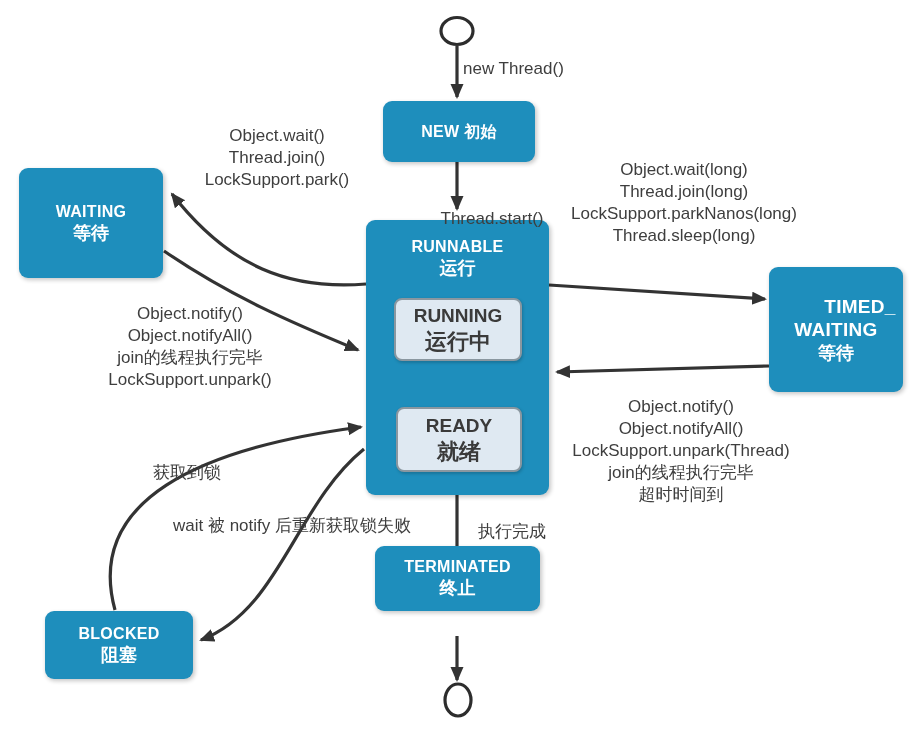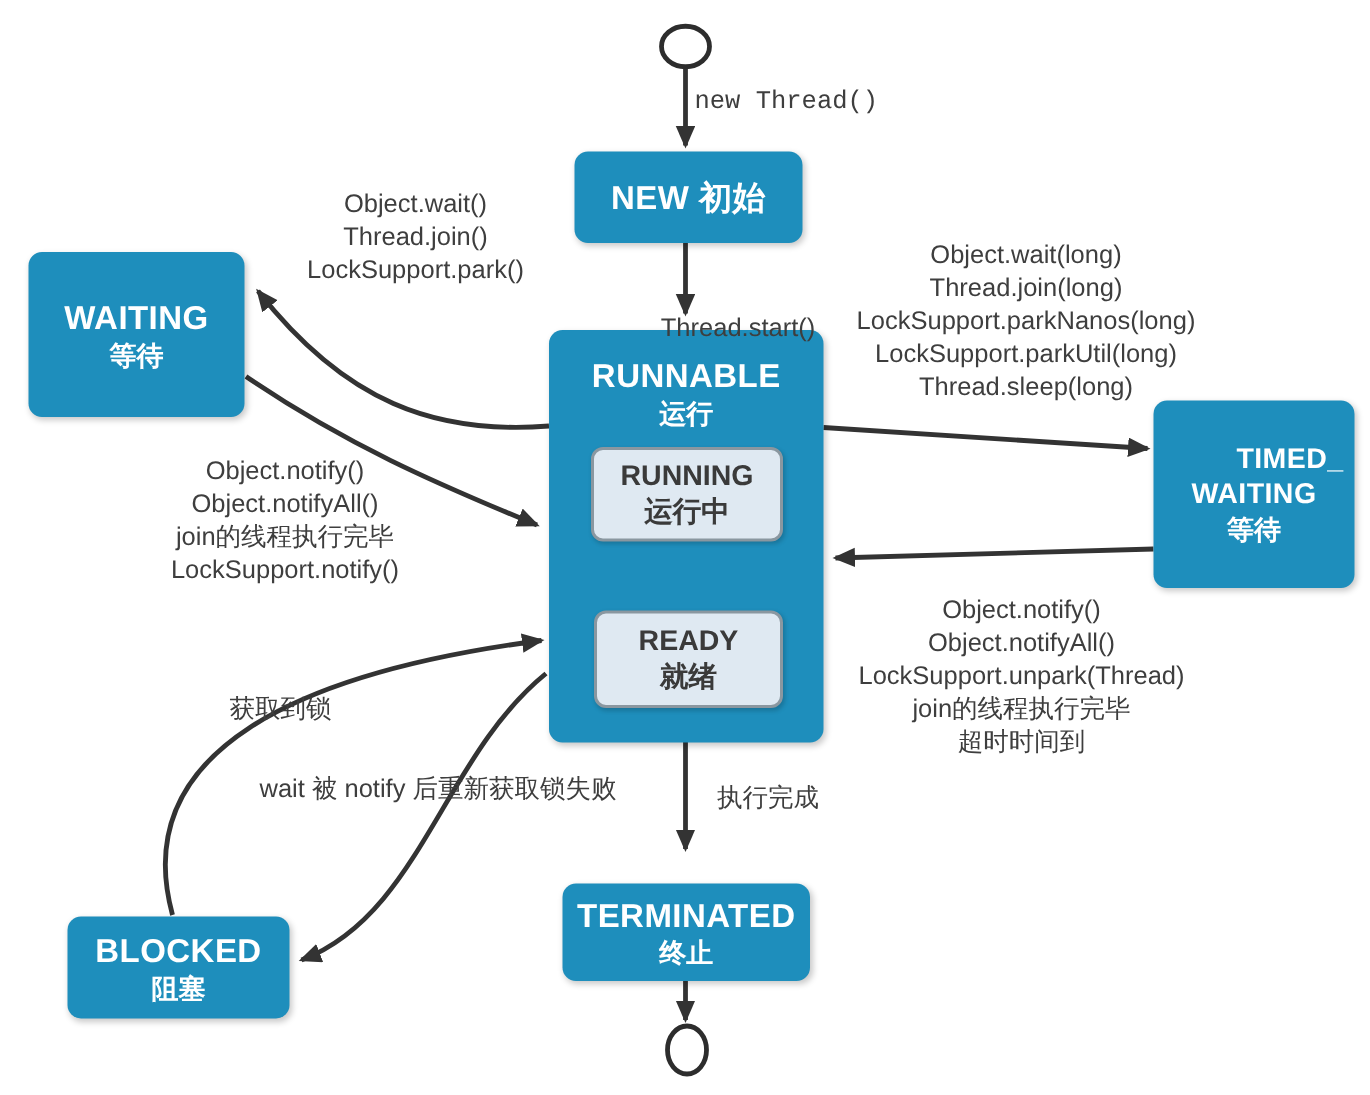--- a/index.html
+++ b/index.html
@@ -8,29 +8,29 @@
     --label:#3E3E3E; --box-text:#FFFFFF;
   }
   *{margin:0;padding:0;box-sizing:border-box;}
   body{background:#fff;font-family:"Liberation Sans","DejaVu Sans",sans-serif;}
   .stage{position:relative;width:913px;height:730px;background:#fff;overflow:hidden;}
   .layer{position:absolute;left:0;top:0;}
   svg.wires{z-index:1;}
   .node{position:absolute;z-index:2;display:flex;flex-direction:column;align-items:center;justify-content:center;
         background:var(--teal);color:var(--box-text);font-weight:bold;border-radius:9px;
         box-shadow:1.5px 2px 4px rgba(0,0,0,.22);text-align:center;line-height:1.25;}
-  .node .t1{font-size:22px;letter-spacing:.3px;}
+  .node .t1{font-size:16px;letter-spacing:.3px;}
   .node .t2{font-size:18px;}
   .inner{position:absolute;z-index:3;display:flex;flex-direction:column;align-items:center;justify-content:center;
         background:var(--inner-bg);border:2px solid var(--inner-border);border-radius:8px;color:#3A3A3A;
         font-weight:bold;text-align:center;line-height:1.25;box-shadow:1px 1.5px 3px rgba(0,0,0,.18);}
   .inner .t1{font-size:19px;}
-  .inner .t2{font-size:19px;}
+  .inner .t2{font-size:22px;}
   .lbl{position:absolute;z-index:4;color:var(--label);font-size:17px;line-height:22px;text-align:center;white-space:nowrap;}
-  .lbl.left{text-align:center;font-family:Liberation Mono, monospace;}
+  .lbl.left{text-align:center;}
   .cxc{transform:translateX(-50%);}
   .arrow{stroke:var(--arrow);stroke-width:3.2;fill:none;}
   .yarrow{stroke:var(--yellow);stroke-width:4.5;fill:none;}
   .termnode{stroke:#2D2D2D;stroke-width:3.2;fill:#fff;}
   #ahead path{fill:var(--arrow);}
   #yhead path{fill:var(--yellow);stroke:var(--yellow-border);stroke-width:1;}
 </style>
 </head>
 <body>
 
@@ -93,47 +93,46 @@
     <div class="t1" style="font-size:19px;margin-left:48px;">TIMED_</div>
     <div class="t1" style="font-size:19px;">WAITING</div>
     <div class="t2">等待</div>
   </div>
 
   <div class="node" style="left:45px;top:611px;width:148px;height:68px;">
     <div class="t1">BLOCKED</div>
     <div class="t2">阻塞</div>
   </div>
 
-  <div class="node" style="left:375px;top:589px;width:165px;height:65px;">
+  <div class="node" style="left:375px;top:546px;width:165px;height:65px;">
     <div class="t1">TERMINATED</div>
     <div class="t2">终止</div>
   </div>
 
   <div class="lbl left" style="left:463px;top:58px;">new Thread()</div>
 
   <div class="lbl cxc" style="left:492px;top:170px;margin-top:38px;">Thread.start()</div>
 
   <div class="lbl cxc" style="left:277px;top:125px;">
     <div>Object.wait()</div>
     <div>Thread.join()</div>
     <div>LockSupport.park()</div>
   </div>
 
   <div class="lbl cxc" style="left:190px;top:303px;">
     <div>Object.notify()</div>
     <div>Object.notifyAll()</div>
     <div>join的线程执行完毕</div>
-    <div>LockSupport.notify()</div>
+    <div>LockSupport.unpark()</div>
   </div>
 
   <div class="lbl cxc" style="left:684px;top:159px;">
     <div>Object.wait(long)</div>
     <div>Thread.join(long)</div>
     <div>LockSupport.parkNanos(long)</div>
-    <div>LockSupport.parkUtil(long)</div>
     <div>Thread.sleep(long)</div>
   </div>
 
   <div class="lbl cxc" style="left:681px;top:396px;">
     <div>Object.notify()</div>
     <div>Object.notifyAll()</div>
     <div>LockSupport.unpark(Thread)</div>
     <div>join的线程执行完毕</div>
     <div>超时时间到</div>
   </div>

